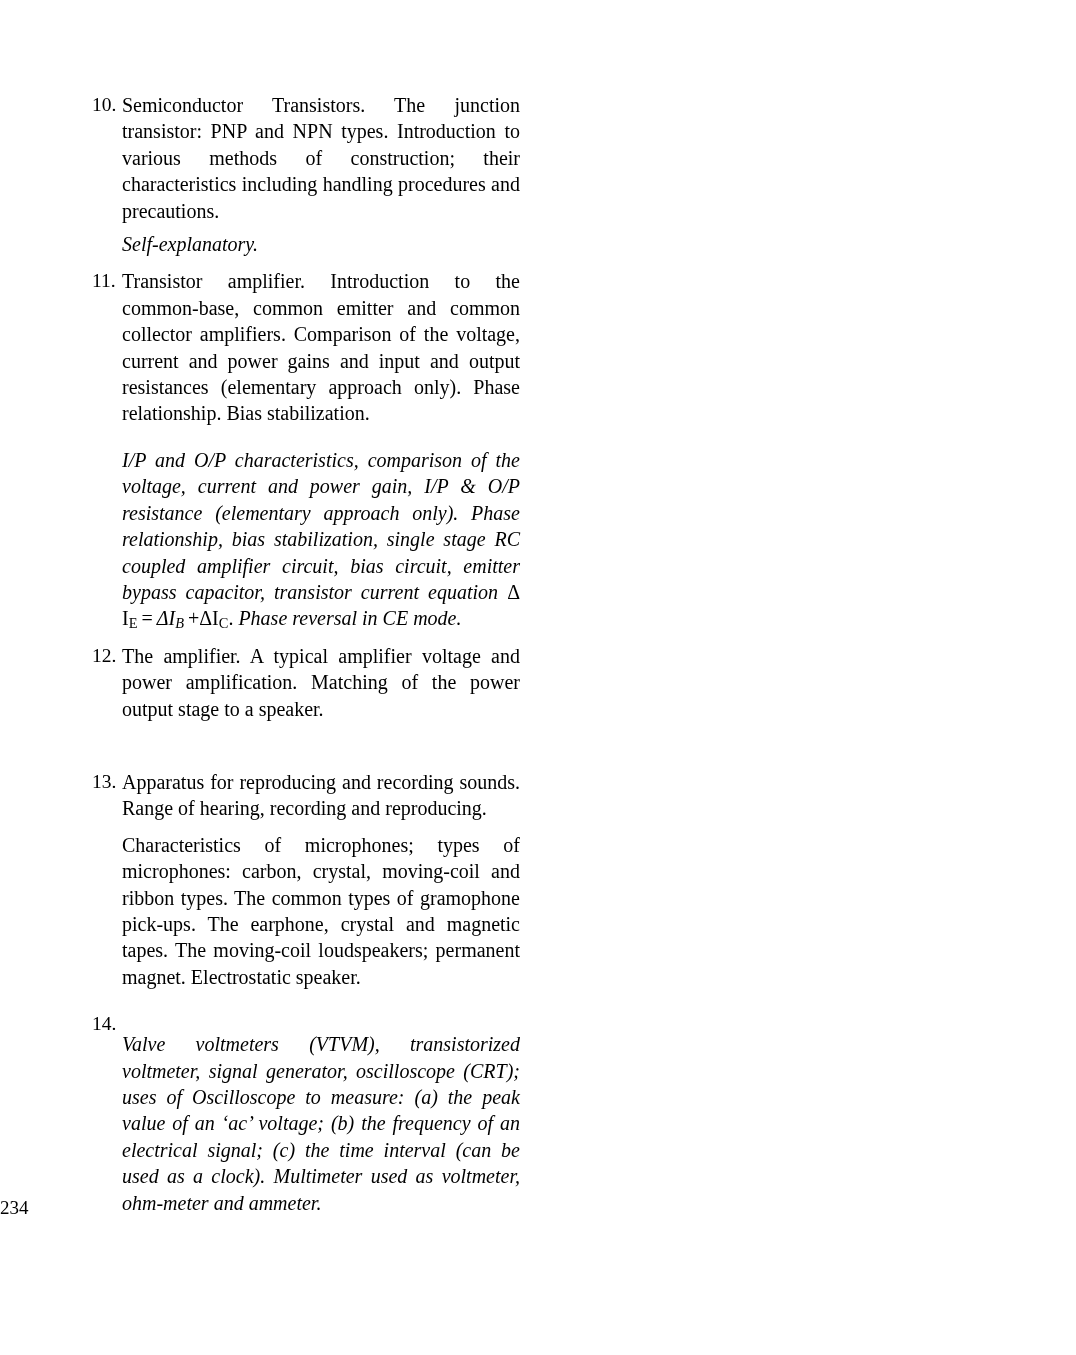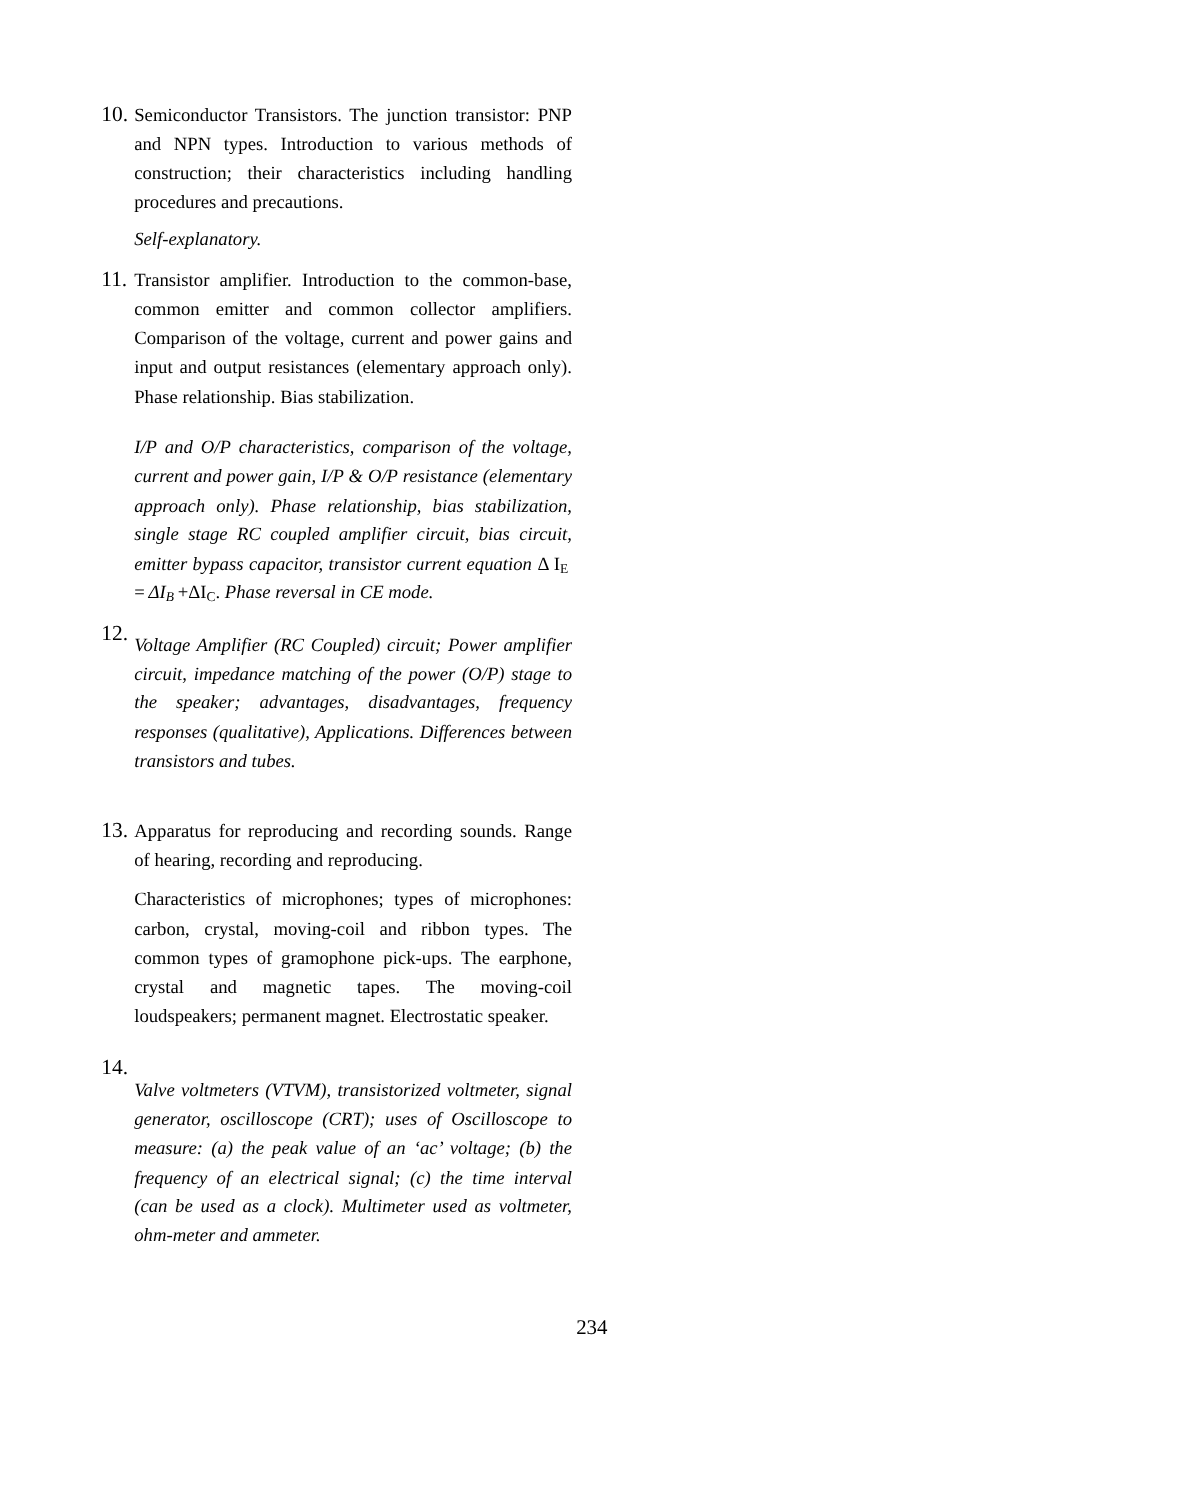--- a/index.html
+++ b/index.html
@@ -53,21 +53,21 @@
     line-height: 26.4px;
     text-align: left;
     white-space: nowrap;
   }
   .item-body {
     flex: 1 1 auto;
     min-width: 0;
   }
 
   .para {
-    font-size: 17px;
+    font-size: 20px;
     line-height: 26.4px;
     text-align: justify;
     text-justify: inter-word;
     margin: 0;
     hyphens: none;
   }
   .para.roman {
     font-style: normal;
   }
   .para.ital {
@@ -85,21 +85,21 @@
     line-height: 0;
   }
 
   .upright { font-style: normal; }
 
   .page-number {
     position: absolute;
     left: 0;
     top: 1196px;
     width: 1076px;
-    text-align: center;
+    text-align: left;
     font-size: 19px;
     line-height: 24px;
     font-style: normal;
   }
 </style>
 </head>
 <body>
 
 <div class="page">
 
@@ -126,22 +126,22 @@
           <div class="gap-md"></div>
           <p class="para ital"><span> I/P and O/P characteristics, comparison of the voltage, current and power gain, I/P &amp; O/P resistance (elementary approach only). Phase relationship, bias stabilization, single stage RC coupled amplifier circuit, bias circuit, emitter bypass capacitor, transistor current equation </span><span class="upright">Δ I<sub>E</sub> = <i>ΔI<sub>B</sub></i> +ΔI<sub>C</sub>.</span><span> Phase reversal in CE mode.</span></p>
         </div>
       </div>
 
       <div class="gap-item"></div>
 
       <div class="item">
         <div class="item-number">12.</div>
         <div class="item-body">
+          <p class="para roman">The amplifier. A typical amplifier voltage and power amplification. Matching of the power output stage to a speaker.</p>
           <div class="gap-md"></div>
-          <p class="para ital">Voltage Amplifier (RC Coupled) circuit; Power amplifier circuit, impedance matching of the power (O/P) stage to the speaker; advantages, disadvantages, frequency responses (qualitative), Applications. Differences between transistors and tubes.</p>
         </div>
       </div>
 
     </div>
 
     <div class="column">
 
       <div class="item">
         <div class="item-number">13.</div>
         <div class="item-body">

